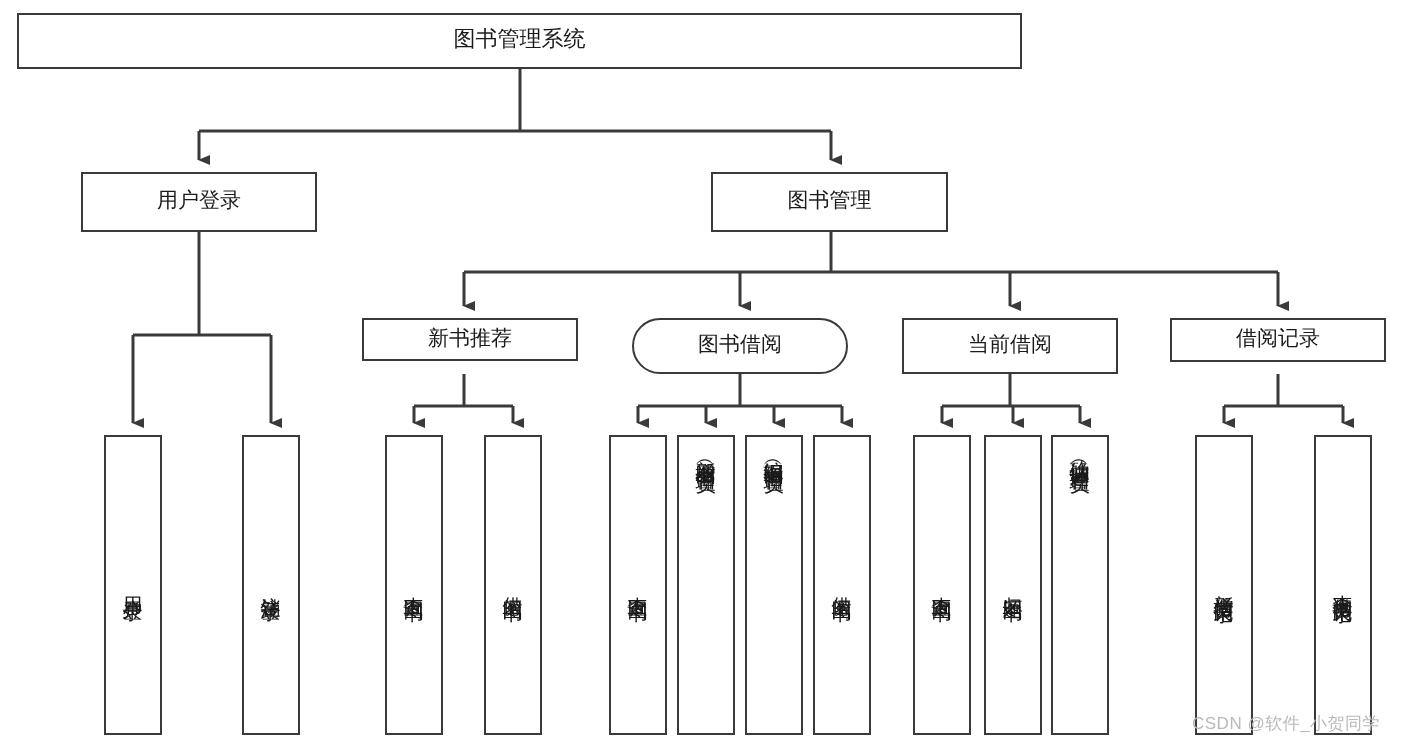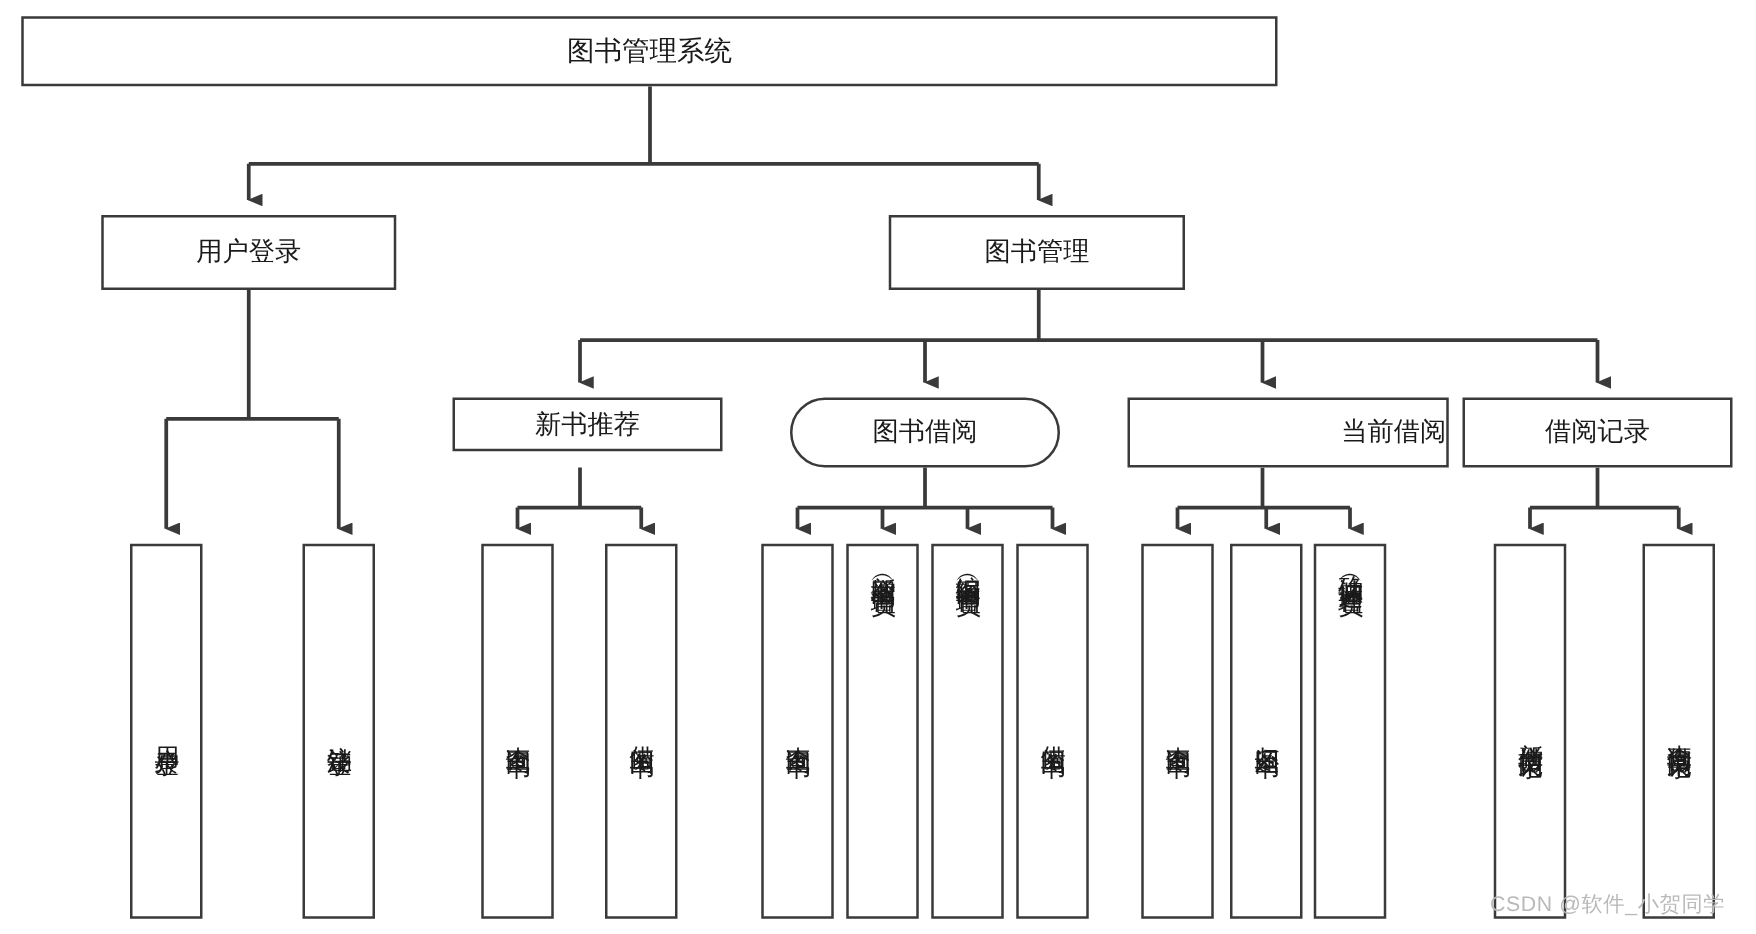--- a/index.html
+++ b/index.html
@@ -36,20 +36,21 @@
     color: #1a1a1a;
   }
   .node-label {
     display: block;
     text-align: center;
     line-height: 1.12;
     white-space: nowrap;
   }
   .node.horizontal .node-label {
     font-size: 21px;
+    font-family: Liberation Mono, monospace;
   }
   .node.root .node-label {
     font-size: 22px;
   }
   .node.vertical {
     align-items: flex-start;
     padding-top: 8px;
   }
   .node.vertical .node-label {
     writing-mode: vertical-rl;
@@ -139,24 +140,24 @@
         <span class="node-label">图书管理</span>
       </div>
     </div>
   <div id="level2-container">
       <div class="node horizontal" style="left: 362px; top: 318px; width: 216px; height: 43px;">
         <span class="node-label">新书推荐</span>
       </div>
       <div class="node horizontal" style="left: 632px; top: 318px; width: 216px; height: 56px; border-radius: 28px;">
         <span class="node-label">图书借阅</span>
       </div>
-      <div class="node horizontal" style="left: 902px; top: 318px; width: 257px; height: 56px; justify-content: flex-end;">
+      <div class="node horizontal" style="left: 902px; top: 318px; width: 216px; height: 56px;">
         <span class="node-label">当前借阅</span>
       </div>
-      <div class="node horizontal" style="left: 1170px; top: 318px; width: 216px; height: 56px;">
+      <div class="node horizontal" style="left: 1170px; top: 318px; width: 216px; height: 44px;">
         <span class="node-label">借阅记录</span>
       </div>
     </div>
   <div id="leaves-container">
       <div class="node vertical midtext" style="left: 104px; top: 435px; width: 58px; height: 300px;">
         <span class="node-label">用户登录</span>
       </div>
       <div class="node vertical midtext" style="left: 242px; top: 435px; width: 58px; height: 300px;">
         <span class="node-label">注销登录</span>
       </div>

